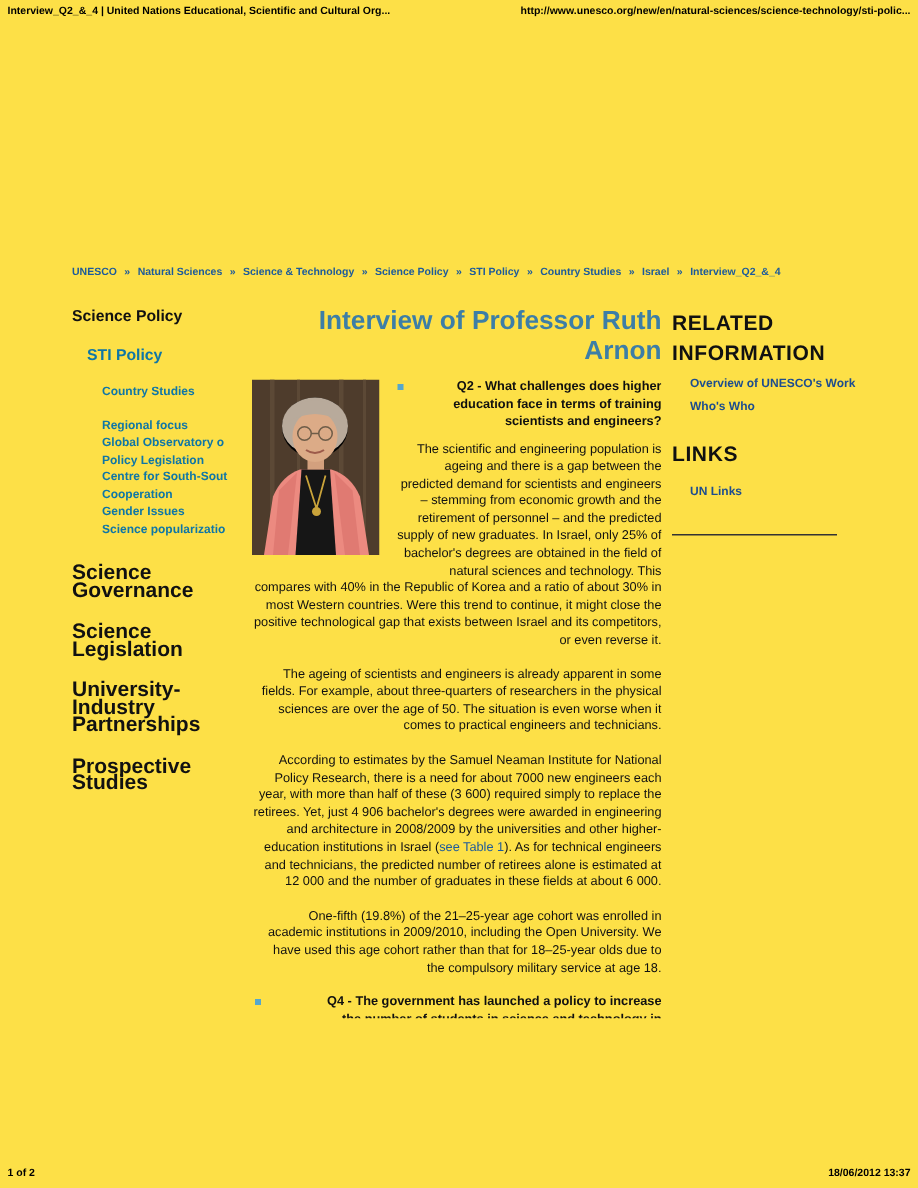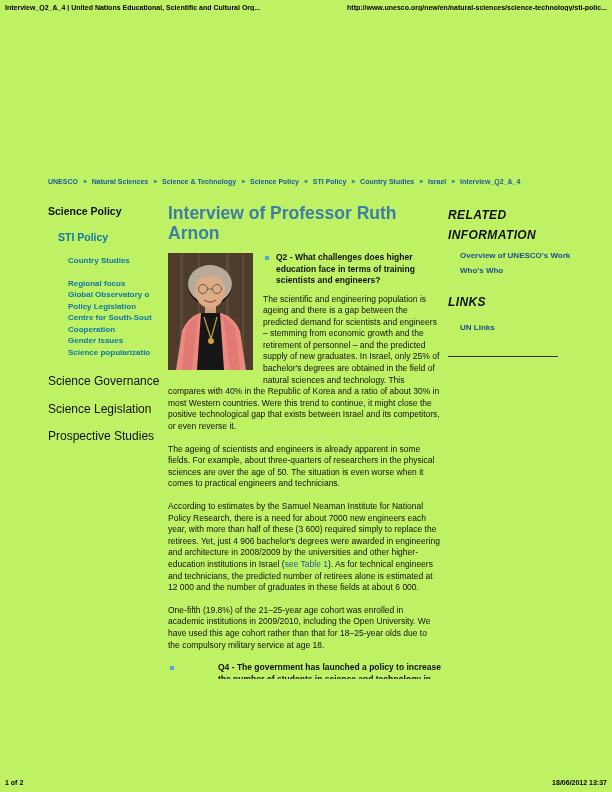--- a/index.html
+++ b/index.html
@@ -1,21 +1,21 @@
 <!DOCTYPE html>
 <html><head>
 <meta charset="utf-8">
 <style>
   * { margin:0; padding:0; box-sizing:border-box; }
   html,body { width:612px; height:792px; }
   body {
     font-family:"Liberation Sans","DejaVu Sans",sans-serif;
     background:#ffffff; color:#111; position:relative; overflow:hidden;
   }
-  .page { position:absolute; inset:0; background:#bef264; }
+  .page { position:absolute; inset:0; background:#fde047; }
 
   
   .print-header { position:absolute; top:4px; left:5px; right:5px;
     display:flex; justify-content:space-between; font-size:7px; font-weight:bold; color:#000; }
   .print-header .ph-title { max-width:330px; white-space:nowrap; overflow:hidden; }
   .print-header .ph-url { max-width:265px; white-space:nowrap; overflow:hidden; }
   .print-footer { position:absolute; bottom:6px; left:5px; right:5px;
     display:flex; justify-content:space-between; font-size:7px; font-weight:bold; color:#000; }
 
   
@@ -24,38 +24,38 @@
   .breadcrumb span { margin-right:3px; }
 
   
   .sidebar { position:absolute; top:205px; left:48px; width:116px; }
   .sb-root { font-size:10.5px; font-weight:bold; color:#111; }
   .sb-active { font-size:10.5px; font-weight:bold; color:#0f76a6; margin:14px 0 0 10px; }
   .sb-sub { margin:12px 0 0 20px; }
   .sb-sub-item { font-size:8px; font-weight:bold; color:#0f76a6;
     line-height:11.5px; white-space:nowrap; overflow:hidden; cursor:pointer; }
   .sb-sub-item.gap-after { margin-bottom:11px; }
-  .sb-item { font-size:12px; font-weight:normal; color:#111; margin-top:16px; line-height:11.5px; cursor:pointer; }
+  .sb-item { font-size:14px; font-weight:bold; color:#111; margin-top:16px; line-height:11.5px; cursor:pointer; }
   .sb-item.first { margin-top:18px; }
 
   
-  .main { position:absolute; top:204px; left:168px; width:273px; height:556px; overflow:hidden; }
+  .main { position:absolute; top:204px; left:168px; width:273px; height:556px; overflow:hidden;text-align:right; }
   .main h1 { font-size:17.5px; line-height:19.5px; font-weight:bold; color:#3d7ea6; margin-bottom:9px; }
   .photo { float:left; width:85px; height:117px; margin:1px 10px 10px 0; display:block; }
   .q-item { display:flex; overflow:hidden; font-size:8.5px; font-weight:bold;
     color:#101010; line-height:11.5px; margin-bottom:7px; }
   .q-bullet { flex:0 0 4px; width:4px; height:4px; background:#55a7cc; margin:4px 7px 0 2px; }
   .q-text { flex:1; }
   .para { font-size:8.5px; font-weight:normal; color:#101010; line-height:11.6px; margin-bottom:11px; }
   .inline-link { color:#1c5a9b; cursor:pointer; }
   .q-clip { height:5px; overflow:hidden; }
 
   
   .rightcol { position:absolute; top:205px; left:448px; width:152px; }
-  .rc-heading { font-size:12px; font-weight:bold; color:#111; line-height:20px; letter-spacing:0.4px;font-style:italic; }
+  .rc-heading { font-size:14px; font-weight:bold; color:#111; line-height:20px; letter-spacing:0.4px; }
   .rc-links { margin:5px 0 0 12px; }
   .rc-link { font-size:8px; font-weight:bold; color:#1d4d8f; line-height:11.5px; margin-bottom:3px; cursor:pointer; width:120px; }
   .rc-links2 { margin:10px 0 0 12px; }
   .rc-section2 { margin-top:16px; }
   .rc-rule { width:110px; border:none; border-top:1.5px solid #333; margin:22px 0 0 0; }
 </style>
 </head>
 <body>
 
 <div class="page">
@@ -91,20 +91,21 @@
       <div class="sb-sub-item">Regional focus</div>
       <div class="sb-sub-item">Global Observatory o</div>
       <div class="sb-sub-item">Policy Legislation</div>
       <div class="sb-sub-item">Centre for South-Sout</div>
       <div class="sb-sub-item">Cooperation</div>
       <div class="sb-sub-item">Gender Issues</div>
       <div class="sb-sub-item">Science popularizatio</div>
     </div>
     <div class="sb-item first">Science Governance</div>
     <div class="sb-item">Science Legislation</div>
+    <div class="sb-item" style="width:100px;">University-Industry Partnerships</div>
     <div class="sb-item">Prospective Studies</div>
   </div>
 
   <div class="main">
     <h1>Interview of Professor Ruth Arnon</h1>
 
     <svg class="photo" viewBox="0 0 85 117" xmlns="http://www.w3.org/2000/svg">
       <rect x="0" y="0" width="85" height="117" fill="#4e3c2c"></rect>
       <rect x="12" y="0" width="3" height="117" fill="#5c4936"></rect>
       <rect x="30" y="0" width="2" height="117" fill="#5c4936"></rect>

